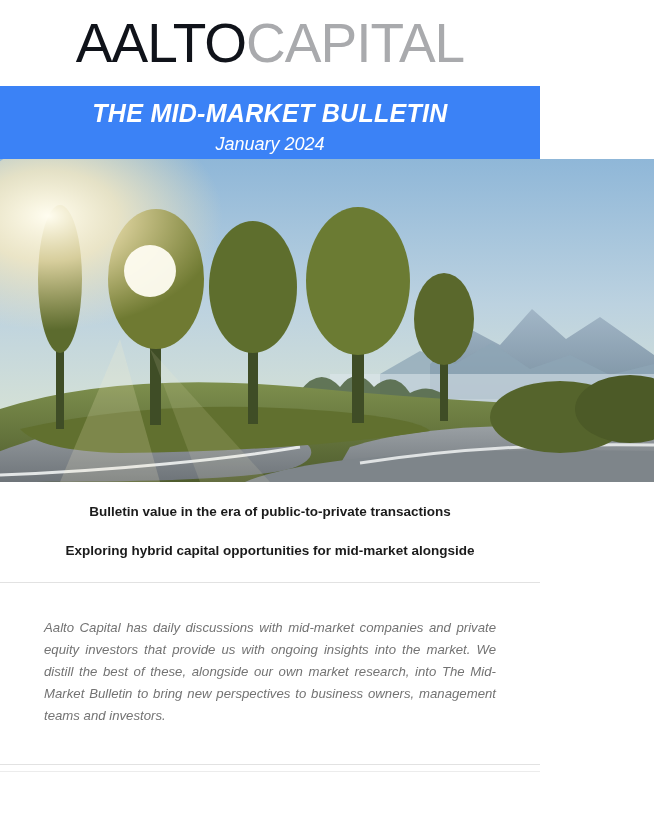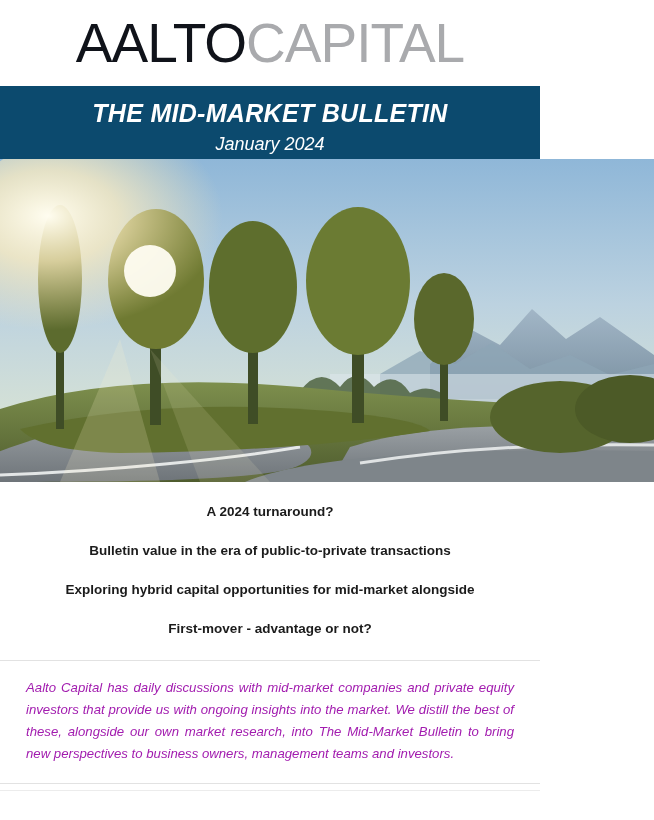--- a/index.html
+++ b/index.html
@@ -38,21 +38,21 @@
   }
   .logo-aalto {
     color: #10131a;
   }
   .logo-capital {
     color: #a9aaad;
   }
 
   
   .title-band {
-    background: #0c4a6e;
+    background: #3b82f6;
     color: #ffffff;
     text-align: center;
     padding: 14px 10px 20px 10px;
     height: 73px;
     box-sizing: border-box;
   }
   .bulletin-title {
     font-size: 25px;
     font-weight: bold;
     font-style: italic;
@@ -102,24 +102,24 @@
   
   .intro-wrap {
     border-top: 1px solid #e2e2e2;
     border-bottom: 1px solid #e2e2e2;
     padding: 16px 26px 18px 26px;
     background: #ffffff;
   }
   .intro {
     font-size: 13.2px;
     font-style: italic;
-    color: #a21caf;
+    color: #737373;
     line-height: 1.68;
     text-align: justify;
-    margin: 0;
+    margin: 18px;
   }
   .footer-strip {
     height: 26px;
     background: #ffffff;
     border-top: 1px solid #ececec;
     margin-top: 6px;
   }
 </style>
 </head>
 <body>
@@ -200,24 +200,22 @@
 
       <ellipse cx="163" cy="108" rx="230" ry="150" fill="url(#sunglow)"></ellipse>
       <circle cx="150" cy="112" r="26" fill="#fffdf2" opacity="0.95"></circle>
 
       <path d="M120,180 L60,323 L160,323 Z" fill="#fff4cf" opacity="0.18"></path>
       <path d="M150,190 L200,323 L270,323 Z" fill="#fff4cf" opacity="0.12"></path>
     </svg>
   </div>
 
   <div class="headlines">
-    <div class="headline">A 2024 turnaround?</div>
     <div class="headline">Bulletin value in the era of public-to-private transactions</div>
     <div class="headline">Exploring hybrid capital opportunities for mid-market alongside</div>
-    <div class="headline">First-mover - advantage or not?</div>
   </div>
 
   <div class="intro-wrap">
     <p class="intro">Aalto Capital has daily discussions with mid-market companies and private equity investors that provide us with ongoing insights into the market. We distill the best of these, alongside our own market research, into The Mid-Market Bulletin to bring new perspectives to business owners, management teams and investors.</p>
   </div>
 
   <div class="footer-strip"></div>
 
 </div>
 

